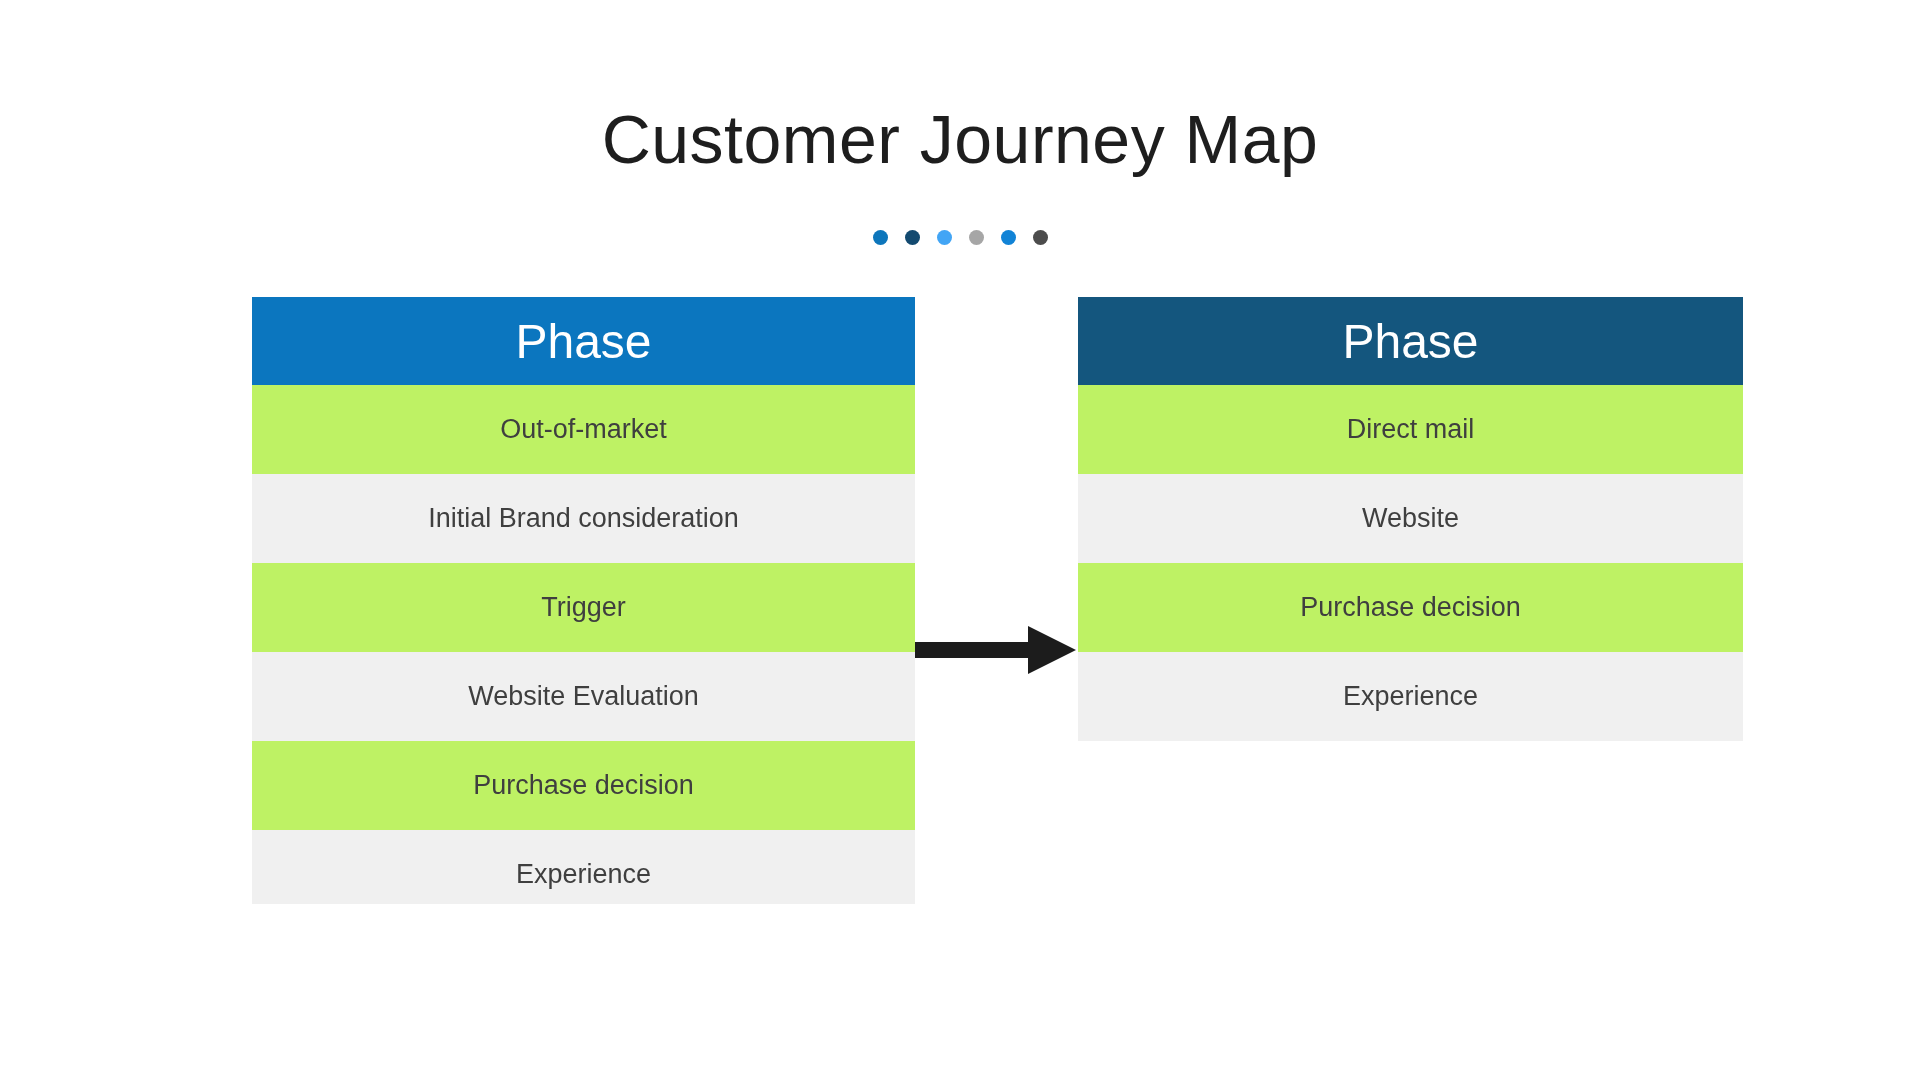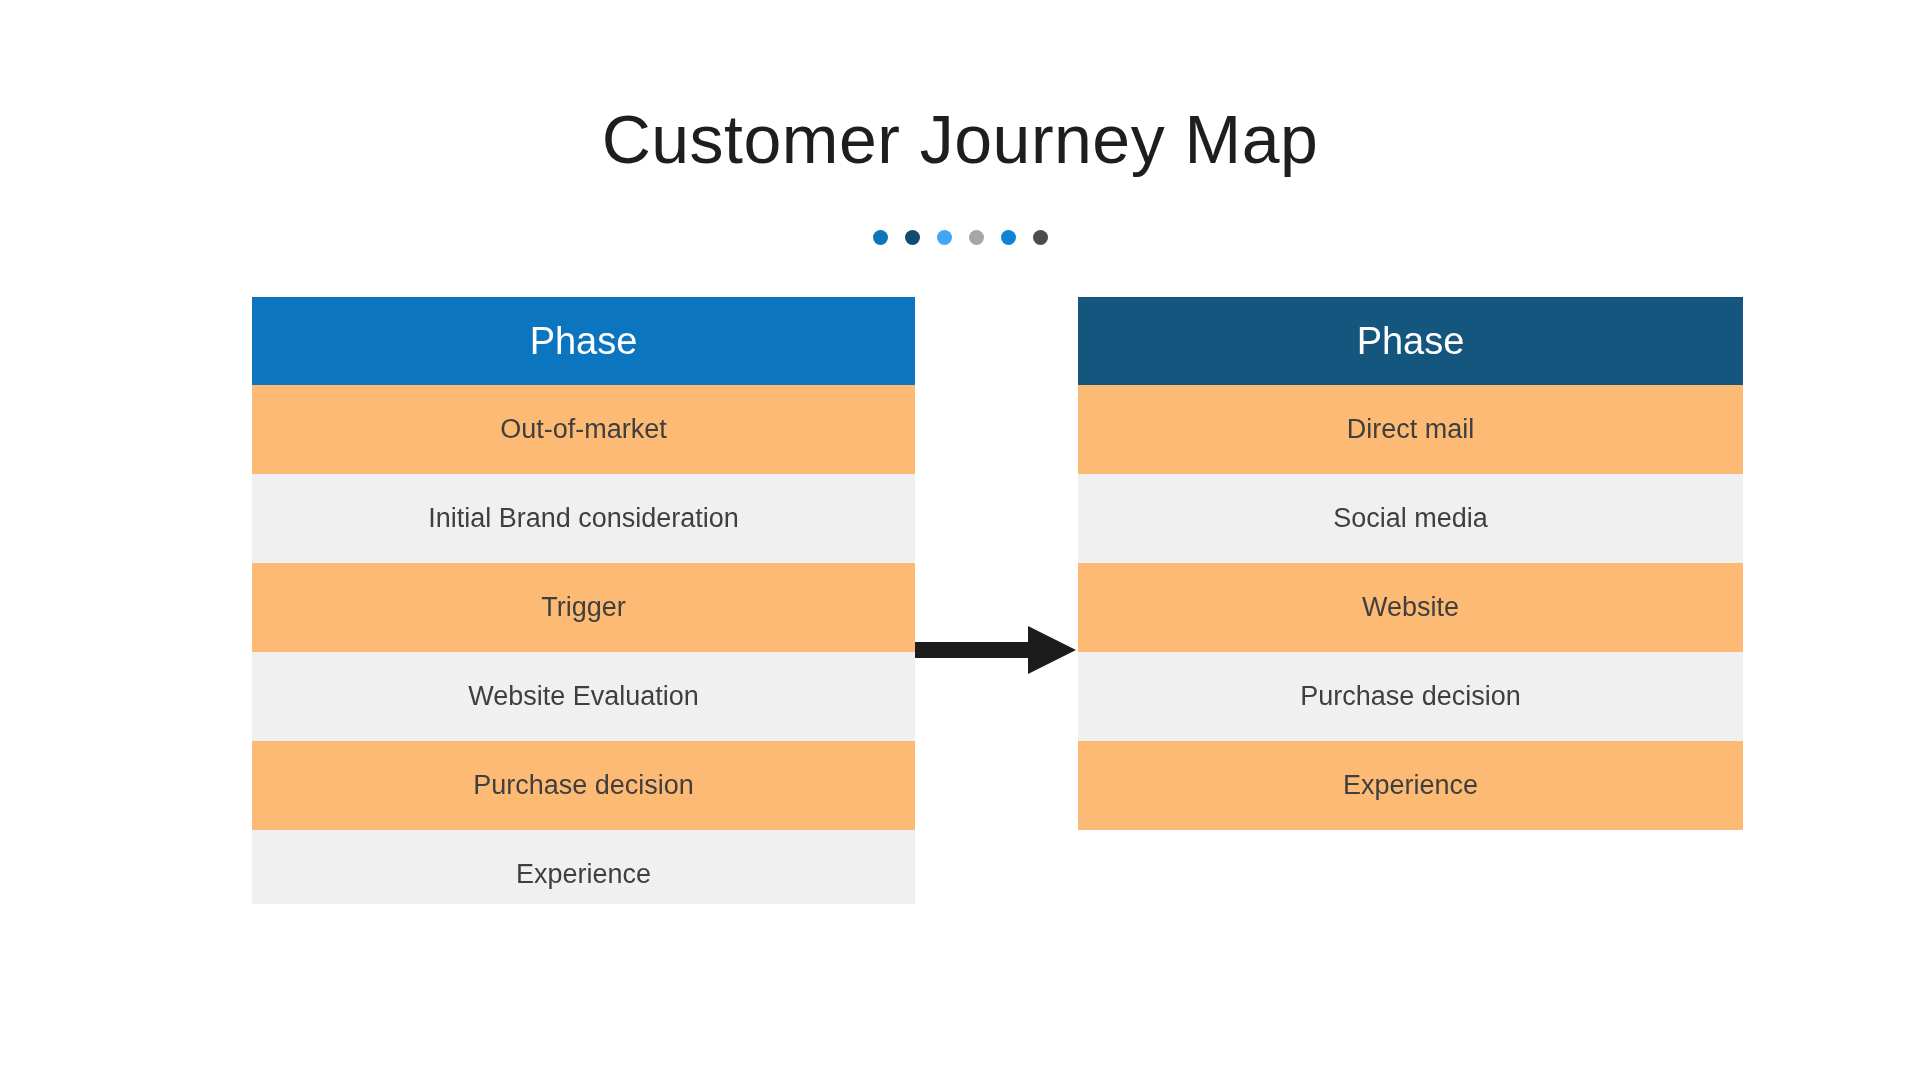--- a/index.html
+++ b/index.html
@@ -46,31 +46,31 @@
     top: 297px;
   }
   .col-left  { left: 252px;  width: 663px; }
   .col-right { left: 1078px; width: 665px; }
   .col-header {
     height: 88px;
     display: flex;
     align-items: center;
     justify-content: center;
     color: #ffffff;
-    font-size: 38px;
+    font-size: 48px;
     font-weight: 400;
   }
   .rows .row {
     height: 89px;
     display: flex;
     align-items: center;
     justify-content: center;
     font-size: 27px;
     color: #3f3f3f;
-    background: #fdba74;
+    background: #bef264;
   }
   .rows .row:nth-child(even) {
     background: #f0f0f0;
   }
   .arrow {
     position: absolute;
     left: 915px;
     top: 626px;
     width: 161px;
     height: 48px;
@@ -138,23 +138,20 @@
 
   <div class="col col-right">
     <div class="col-header" style="background: rgb(20, 86, 126);">
       <span>Phase</span>
     </div>
     <div class="rows">
       <div class="row">
           <span>Direct mail</span>
         </div>
       <div class="row">
-          <span>Social media</span>
-        </div>
-      <div class="row">
           <span>Website</span>
         </div>
       <div class="row">
           <span>Purchase decision</span>
         </div>
       <div class="row">
           <span>Experience</span>
         </div>
     </div>
   </div>

